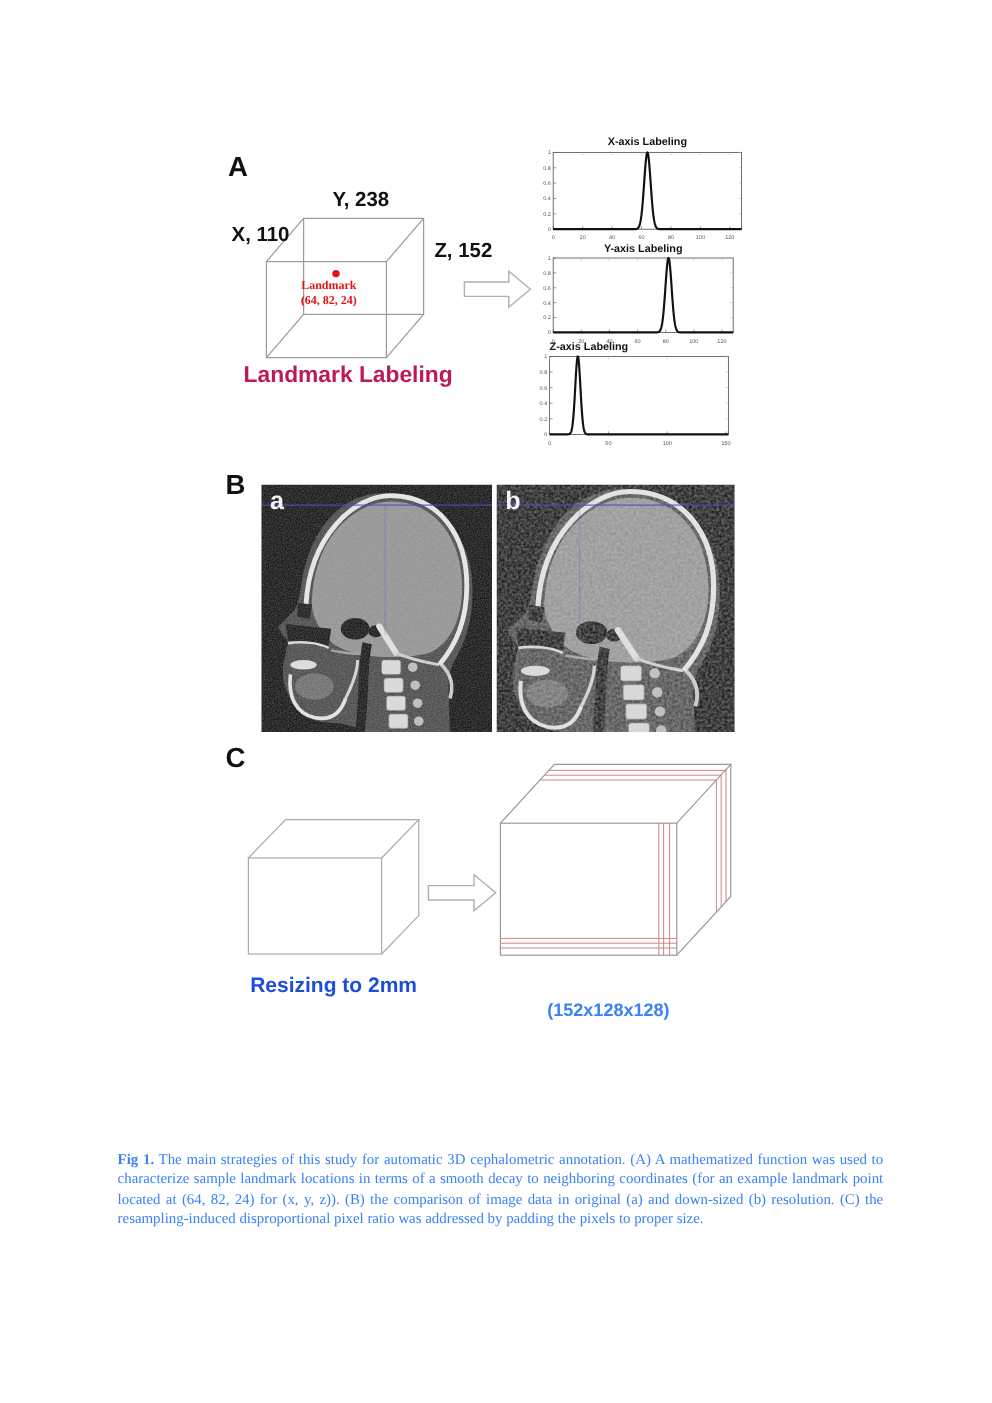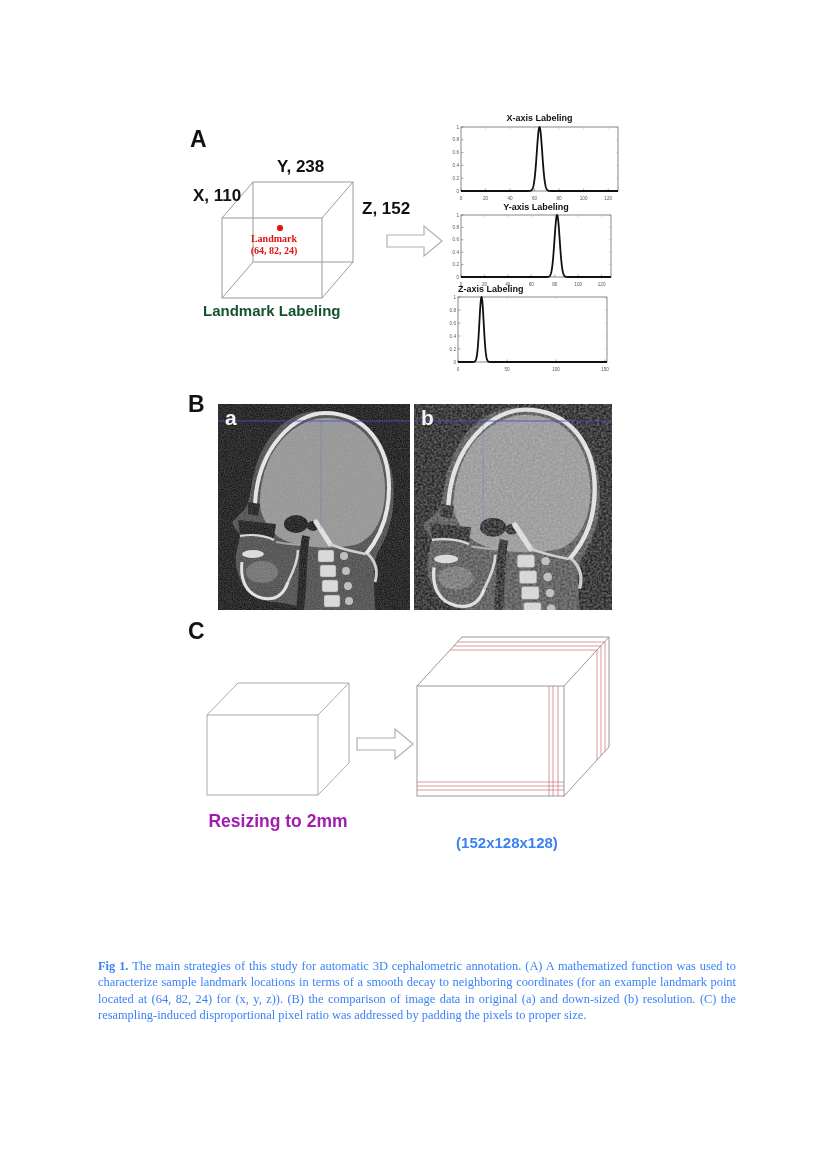--- a/index.html
+++ b/index.html
@@ -1,29 +1,29 @@
 <!DOCTYPE html>
 <html><head>
 <meta charset="utf-8">
 <style>
   html,body{margin:0;padding:0;background:#e9e9e9;}
   .page{position:relative;width:827px;height:1169px;background:#ffffff;margin:0 auto;
         font-family:"Liberation Sans",sans-serif;overflow:hidden;}
   .abs{position:absolute;}
   .panel-letter{font-weight:bold;font-size:23px;color:#111;letter-spacing:0.5px;}
   .axis-label{font-weight:bold;font-size:17px;color:#111;white-space:nowrap;}
-  .big-label{font-weight:bold;font-size:15px;color:#14532d;white-space:nowrap;}
+  .big-label{font-weight:bold;font-size:19px;color:#be185d;white-space:nowrap;}
   .landmark-text{font-family:"Liberation Serif",serif;font-weight:bold;font-size:10px;
                  text-align:center;white-space:nowrap;}
   .plot-title{font-weight:bold;font-size:9px;color:#111;white-space:nowrap;}
   .plot-title.center{text-align:center;}
   .ct{background:#060606;overflow:hidden;}
   .ct svg{display:block;}
   .ct-letter{font-weight:bold;font-size:21px;color:#f4f4f4;line-height:1;}
-  .c-label{font-weight:bold;font-size:17.5px;color:#a21caf;white-space:nowrap;text-align:center;}
+  .c-label{font-weight:bold;font-size:17.5px;color:#1d4ed8;white-space:nowrap;text-align:center;}
   .c-sublabel{font-weight:bold;font-size:15px;color:#3b82f6;white-space:nowrap;text-align:center;}
   .fig-caption{font-family:"Liberation Serif",serif;font-size:12.4px;line-height:16.4px;
                color:#3b82f6;text-align:justify;margin-top:40px;}
   .fig-caption b{font-weight:bold;}
   svg{font-family:"Liberation Sans",sans-serif;}
 </style>
 </head>
 <body>
 
 <div class="page">

